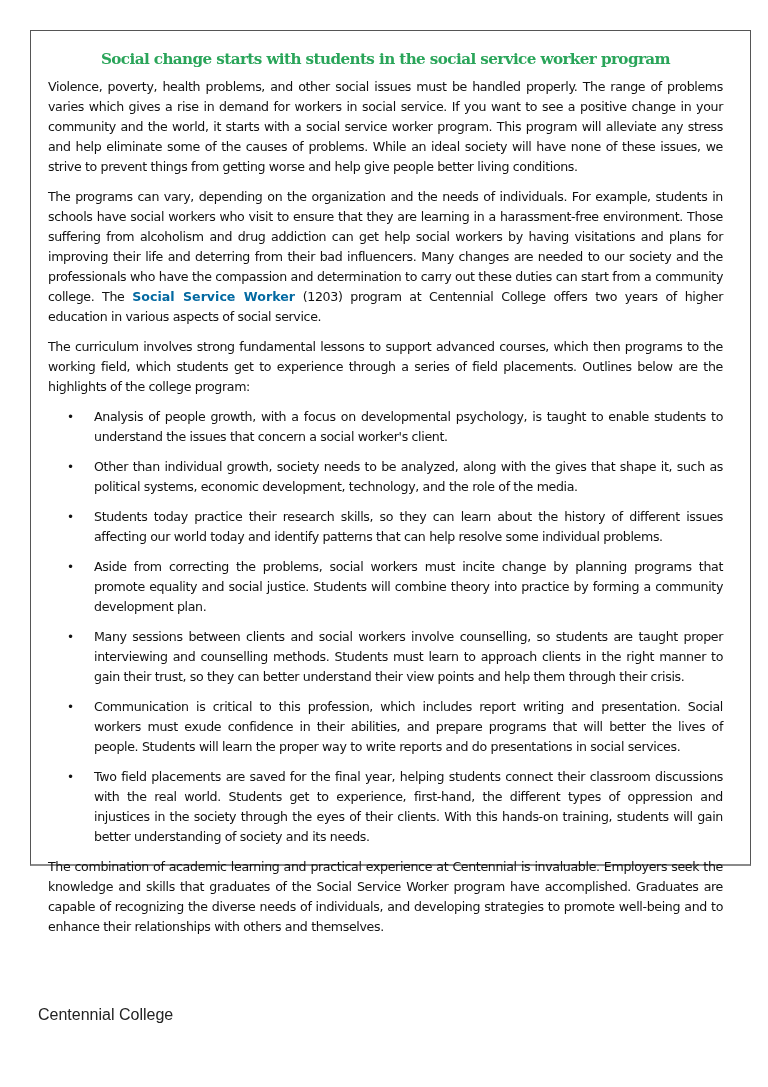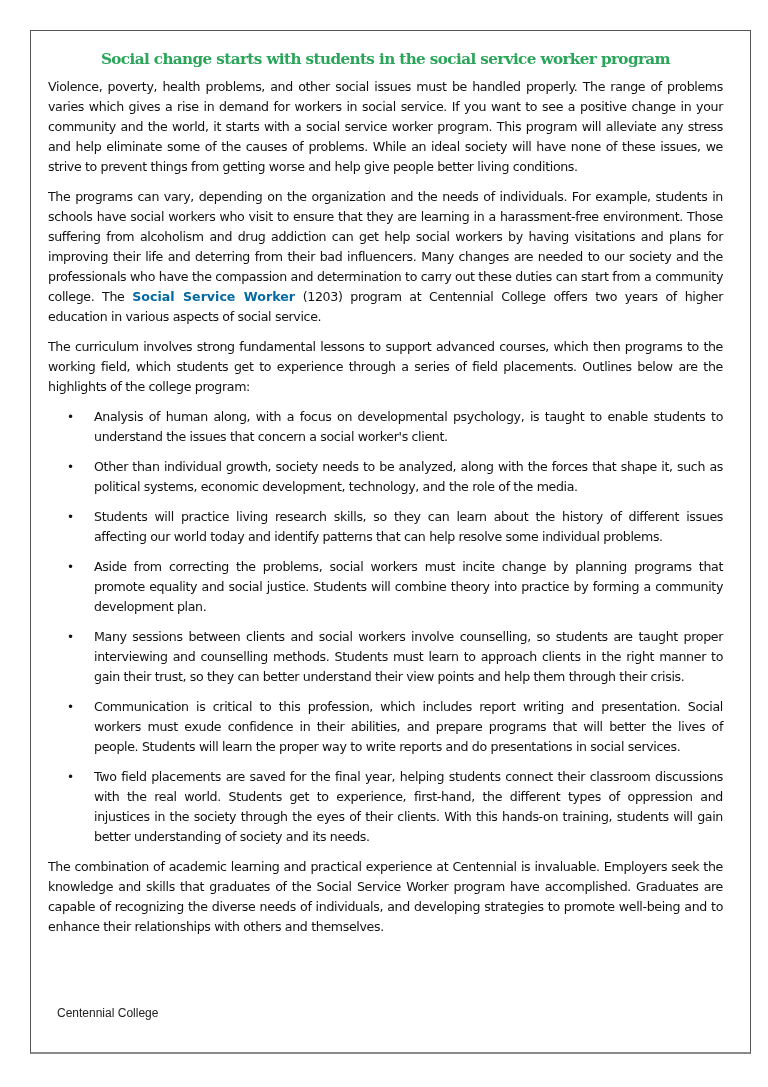--- a/index.html
+++ b/index.html
@@ -11,21 +11,21 @@
       width: 768px;
       height: 1087px;
       position: relative;
       overflow: hidden;
     }
     .page {
       position: absolute;
       left: 30px;
       top: 30px;
       width: 721px;
-      height: 1024px;
+      height: 836px;
       border: 1px solid #555555;
       border-bottom: 2px solid #8a8a8a;
       box-sizing: border-box;
       background: #ffffff;
     }
     .content {
       position: absolute;
       left: 17px;
       top: 16px;
       width: 675px;
@@ -67,44 +67,44 @@
       text-align: justify;
     }
     ul.highlights li .bullet {
       position: absolute;
       left: 19px;
       top: 0;
       font-size: 12px;
     }
     .footer {
       position: absolute;
-      left: 26px;
+      left: 7px;
       top: 975px;
       font-family: "Liberation Sans", sans-serif;
-      font-size: 12px;
+      font-size: 16px;
       color: #222222;
     }
   </style>
 </head>
 <body>
 
 <div class="page">
   <div class="content">
     <h1 class="title">Social change starts with students in the social service worker program</h1>
 
     <p>Violence, poverty, health problems, and other social issues must be handled properly. The range of problems varies which gives a rise in demand for workers in social service. If you want to see a positive change in your community and the world, it starts with a social service worker program. This program will alleviate any stress and help eliminate some of the causes of problems. While an ideal society will have none of these issues, we strive to prevent things from getting worse and help give people better living conditions.</p>
 
     <p><span>The programs can vary, depending on the organization and the needs of individuals. For example, students in schools have social workers who visit to ensure that they are learning in a harassment-free environment. Those suffering from alcoholism and drug addiction can get help social workers by having visitations and plans for improving their life and deterring from their bad influencers. Many changes are needed to our society and the professionals who have the compassion and determination to carry out these duties can start from a community college. The </span><a class="link">Social Service Worker</a><span> (1203) program at Centennial College offers two years of higher education in various aspects of social service.</span></p>
 
     <p>The curriculum involves strong fundamental lessons to support advanced courses, which then programs to the working field, which students get to experience through a series of field placements. Outlines below are the highlights of the college program:</p>
 
     <ul class="highlights">
-      <li><span class="bullet">•</span><span>Analysis of human along, with a focus on developmental psychology, is taught to enable students to understand the issues that concern a social worker's client.</span></li>
-      <li><span class="bullet">•</span><span>Other than individual growth, society needs to be analyzed, along with the forces that shape it, such as political systems, economic development, technology, and the role of the media.</span></li>
-      <li><span class="bullet">•</span><span>Students will practice living research skills, so they can learn about the history of different issues affecting our world today and identify patterns that can help resolve some individual problems.</span></li>
+      <li><span class="bullet">•</span><span>Analysis of people growth, with a focus on developmental psychology, is taught to enable students to understand the issues that concern a social worker's client.</span></li>
+      <li><span class="bullet">•</span><span>Other than individual growth, society needs to be analyzed, along with the gives that shape it, such as political systems, economic development, technology, and the role of the media.</span></li>
+      <li><span class="bullet">•</span><span>Students today practice their research skills, so they can learn about the history of different issues affecting our world today and identify patterns that can help resolve some individual problems.</span></li>
       <li><span class="bullet">•</span><span>Aside from correcting the problems, social workers must incite change by planning programs that promote equality and social justice. Students will combine theory into practice by forming a community development plan.</span></li>
       <li><span class="bullet">•</span><span>Many sessions between clients and social workers involve counselling, so students are taught proper interviewing and counselling methods. Students must learn to approach clients in the right manner to gain their trust, so they can better understand their view points and help them through their crisis.</span></li>
       <li><span class="bullet">•</span><span>Communication is critical to this profession, which includes report writing and presentation. Social workers must exude confidence in their abilities, and prepare programs that will better the lives of people. Students will learn the proper way to write reports and do presentations in social services.</span></li>
       <li><span class="bullet">•</span><span>Two field placements are saved for the final year, helping students connect their classroom discussions with the real world. Students get to experience, first-hand, the different types of oppression and injustices in the society through the eyes of their clients. With this hands-on training, students will gain better understanding of society and its needs.</span></li>
     </ul>
 
     <p>The combination of academic learning and practical experience at Centennial is invaluable. Employers seek the knowledge and skills that graduates of the Social Service Worker program have accomplished. Graduates are capable of recognizing the diverse needs of individuals, and developing strategies to promote well-being and to enhance their relationships with others and themselves.</p>
   </div>
 
   <div class="footer">Centennial College</div>

